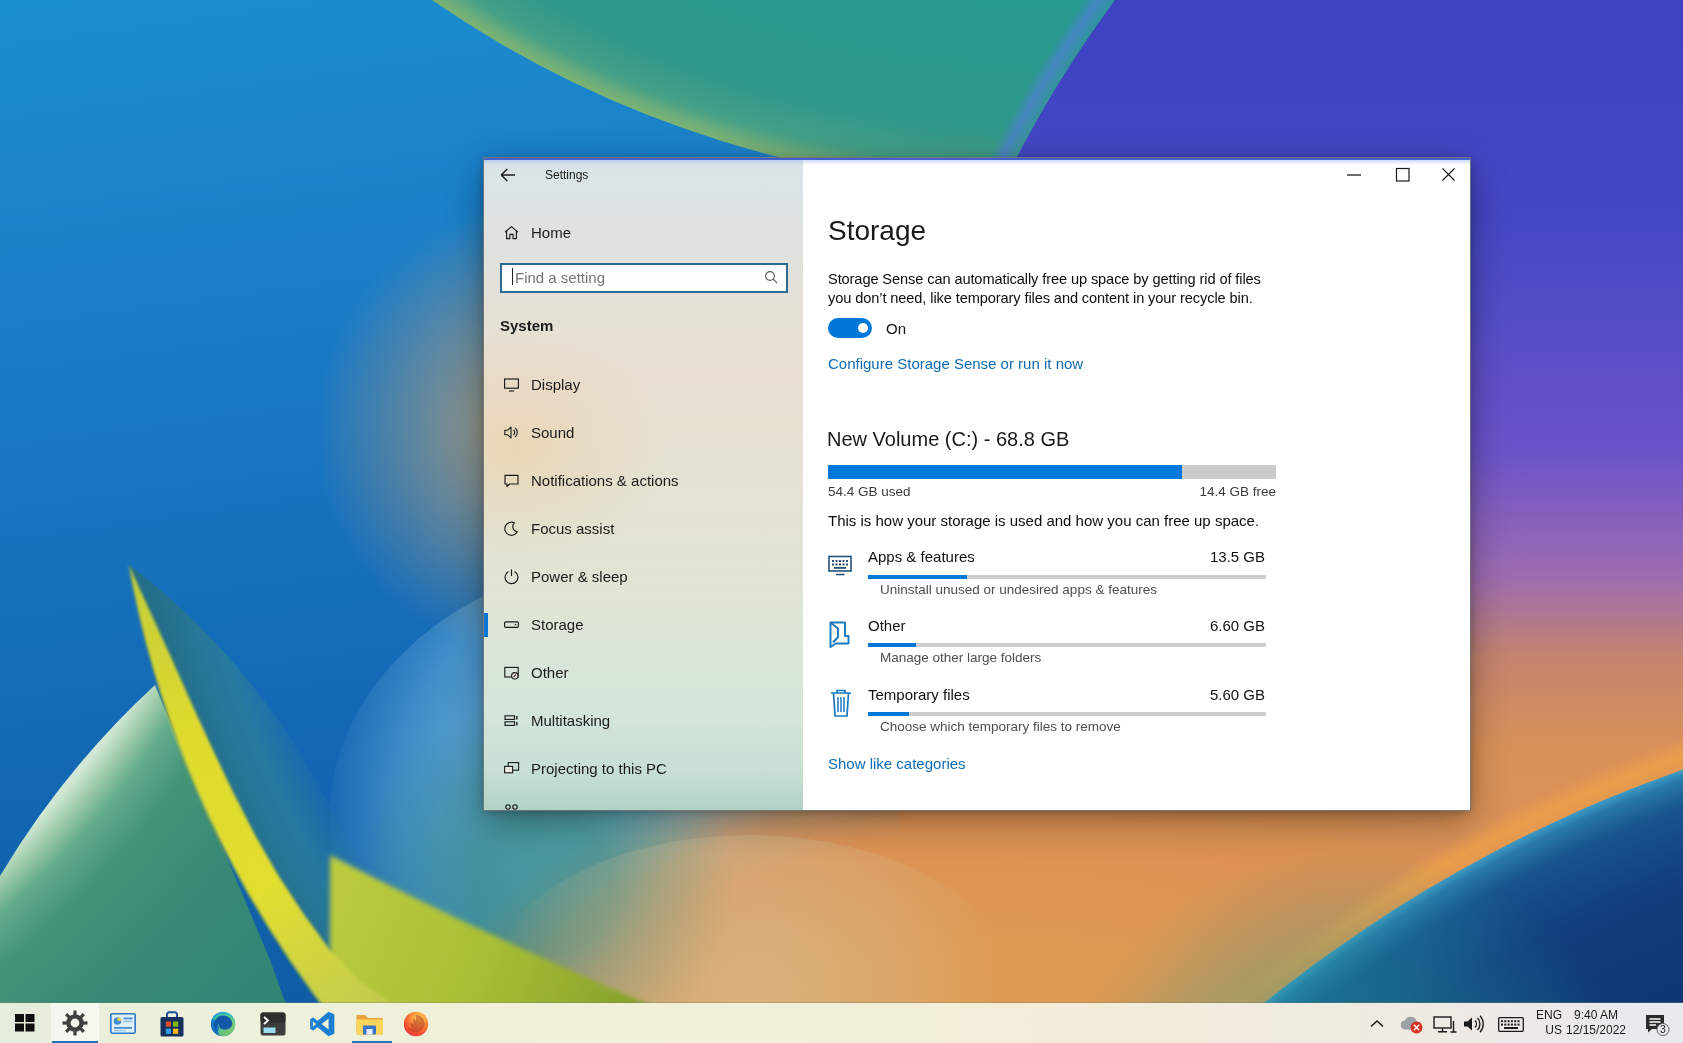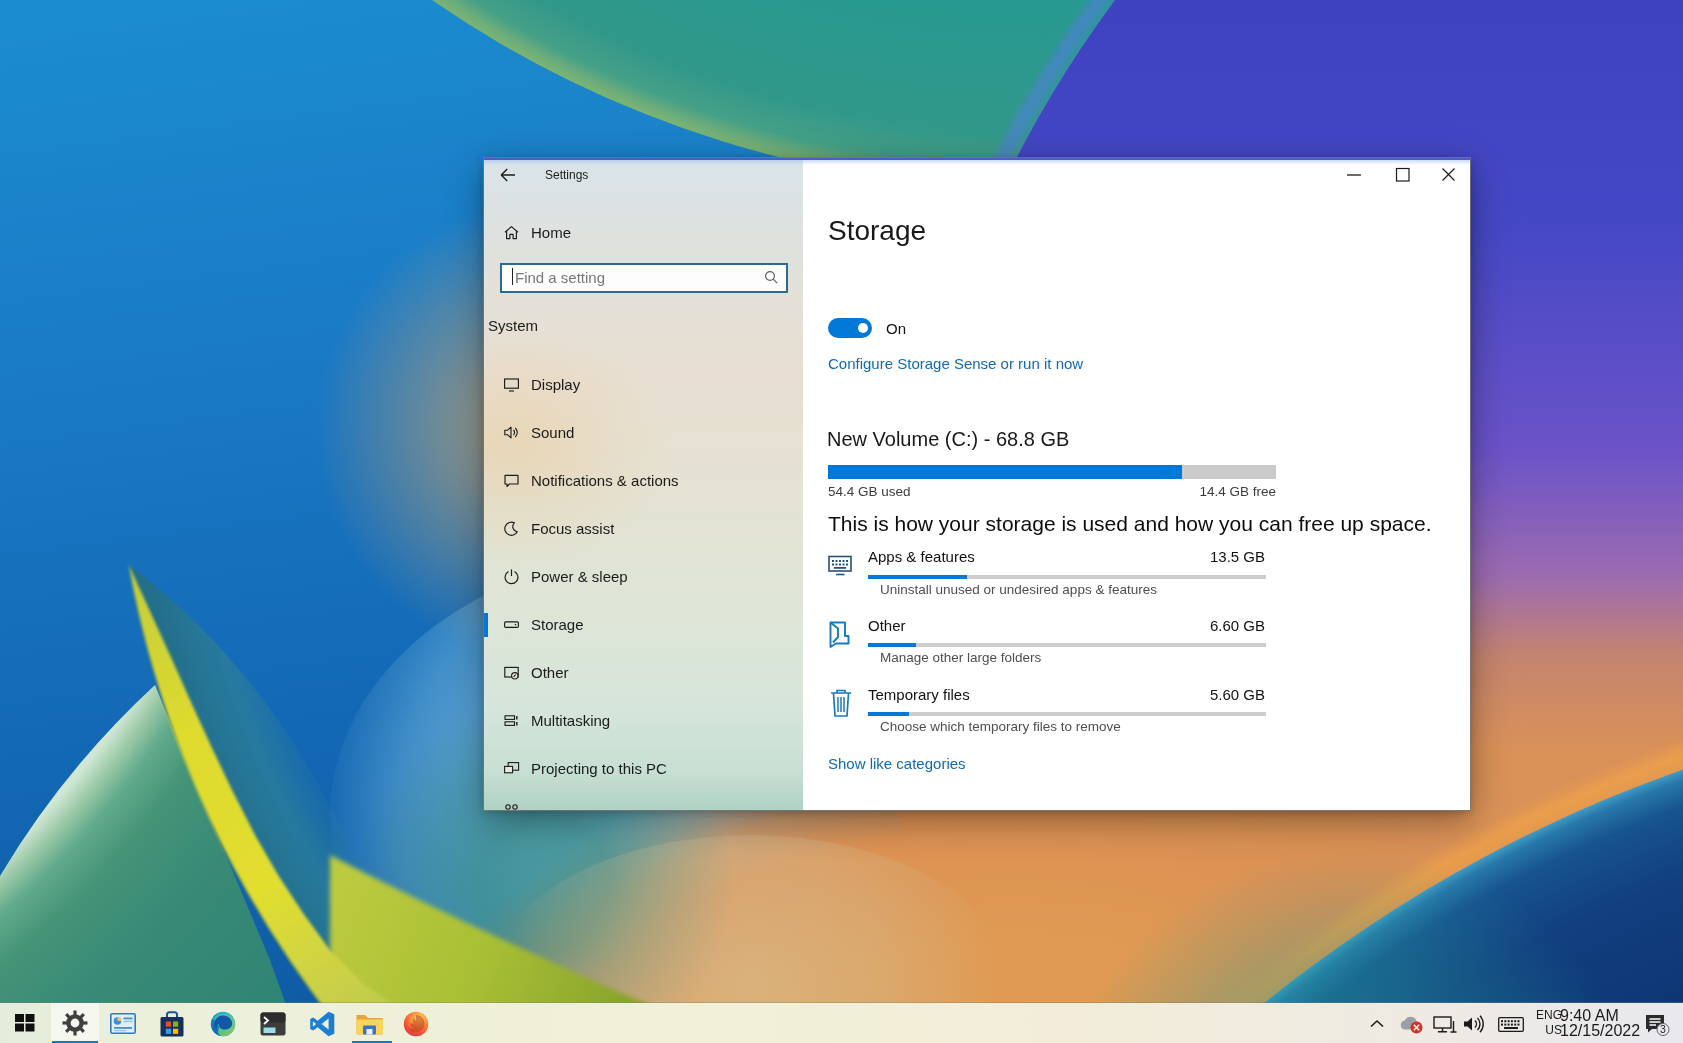--- a/index.html
+++ b/index.html
@@ -182,21 +182,21 @@
     <div class="sbtext" style="left:47px;top:66px">Home</div>
 
     <div class="abs" style="left:16px;top:105px;width:284px;height:26px;background:#fdfdfd;border:2px solid #2b6a96;z-index:3"></div>
     <div class="abs" style="left:28px;top:110px;width:1px;height:17px;background:#222;z-index:4"></div>
     <div class="abs" style="left:31px;top:111px;font-size:15px;color:#767676;z-index:4">Find a setting</div>
     <svg class="abs" style="left:280px;top:112px;z-index:4" width="15" height="15" viewBox="0 0 15 15">
       <circle cx="6" cy="6" r="4.4" stroke="#5f5f5f" stroke-width="1.2" fill="none"></circle>
       <path d="M9.2,9.2 L13.2,13.2" stroke="#5f5f5f" stroke-width="1.2"></path>
     </svg>
 
-    <div class="sbtext" style="left:4px;top:159px;font-weight:normal">System</div>
+    <div class="sbtext" style="left:16px;top:159px;font-weight:bold">System</div>
 
     <svg class="sbicon" style="top:218px" viewBox="0 0 17 17">
         <rect x="1.6" y="3" width="13.8" height="9.2" stroke="#1b1b1b" stroke-width="1.15" fill="none"></rect>
         <path d="M6,15 H11" stroke="#1b1b1b" stroke-width="1.15"></path>
       </svg>
     <div class="sbtext" style="left:47px;top:218px">Display</div>
 
     <svg class="sbicon" style="top:266px" viewBox="0 0 17 17">
         <path d="M1.8,6.3 H4.4 L8,3.1 V13.9 L4.4,10.7 H1.8 Z" stroke="#1b1b1b" stroke-width="1.1" fill="none" stroke-linejoin="round"></path>
         <path d="M10.5,6 A3.4,3.4 0 0 1 10.5,11" stroke="#1b1b1b" stroke-width="1.1" fill="none"></path>
@@ -246,34 +246,35 @@
         <rect x="1.6" y="6.4" width="8" height="6.4" stroke="#1b1b1b" stroke-width="1.1" fill="#e8e8dc"></rect>
       </svg>
     <div class="sbtext" style="left:47px;top:602px">Projecting to this PC</div>
 
     <svg class="sbicon" style="top:646px" viewBox="0 0 17 17">
         <circle cx="5" cy="3" r="2.2" stroke="#1b1b1b" stroke-width="1.1" fill="none"></circle>
         <circle cx="12" cy="3" r="2.2" stroke="#1b1b1b" stroke-width="1.1" fill="none"></circle>
       </svg>
 
     <div class="abs" style="left:344px;top:57px;font-size:28px;color:#191919;z-index:3">Storage</div>
+    <div class="abs" style="left:344px;top:112px;font-size:14.6px;letter-spacing:-0.1px;line-height:19px;color:#0d0d0d;z-index:3">Storage Sense can automatically free up space by getting rid of files<br>you don’t need, like temporary files and content in your recycle bin.</div>
 
     <div class="abs" style="left:344px;top:160px;width:44px;height:20px;border-radius:10px;background:#0078d7;z-index:3"></div>
     <div class="abs" style="left:374px;top:165px;width:10px;height:10px;border-radius:50%;background:#fff;z-index:4"></div>
     <div class="abs" style="left:402px;top:162px;font-size:15px;color:#111;z-index:3">On</div>
 
     <div class="abs link" style="left:344px;top:197px;z-index:3">Configure Storage Sense or run it now</div>
 
     <div class="abs" style="left:343px;top:270px;font-size:20px;color:#191919;z-index:3">New Volume (C:) - 68.8 GB</div>
     <div class="barTrack" style="left:344px;top:307px;width:448px;height:14px;background:#cbcbcb;z-index:3">
         <div class="barFill" style="width:354px"></div>
       </div>
     <div class="abs" style="left:344px;top:326px;font-size:13.5px;color:#3c3c3c;z-index:3">54.4 GB used</div>
     <div class="abs" style="left:652px;top:326px;width:140px;text-align:right;font-size:13.5px;color:#3c3c3c;z-index:3">14.4 GB free</div>
-    <div class="abs" style="left:344px;top:354px;font-size:21px;color:#0d0d0d;z-index:3">This is how your storage is used and how you can free up space.</div>
+    <div class="abs" style="left:344px;top:354px;font-size:15px;color:#0d0d0d;z-index:3">This is how your storage is used and how you can free up space.</div>
 
     <svg class="abs" style="left:344px;top:396px;z-index:3" width="25" height="25" viewBox="0 0 25 25">
       <rect x="1" y="2.5" width="22" height="14.5" stroke="#27517c" stroke-width="1.6" fill="none"></rect>
       <g fill="#27517c">
         <rect x="4" y="6" width="2" height="2"></rect>
           <rect x="7.5" y="6" width="2" height="2"></rect>
           <rect x="11" y="6" width="2" height="2"></rect>
           <rect x="14.5" y="6" width="2" height="2"></rect>
           <rect x="18" y="6" width="2" height="2"></rect>
         <rect x="4" y="9.5" width="2" height="2"></rect>
@@ -446,21 +447,21 @@
           <rect x="3" y="6.6" width="2" height="2"></rect>
           <rect x="6.3" y="6.6" width="2" height="2"></rect>
           <rect x="9.6" y="6.6" width="2" height="2"></rect>
           <rect x="12.9" y="6.6" width="2" height="2"></rect>
           <rect x="16.2" y="6.6" width="2" height="2"></rect>
           <rect x="19.5" y="6.6" width="2" height="2"></rect>
           <rect x="6" y="10" width="14" height="2"></rect>
         </g>
     </svg>
     <div class="abs" style="left:1532px;top:5px;width:30px;text-align:right;font-size:12px;line-height:15px;color:#1b1b1b">ENG<br>US</div>
-    <div class="abs" style="left:1560px;top:5px;width:72px;text-align:left;font-size:16px;line-height:15px;color:#1b1b1b">9:40 AM<br>12/15/2022</div>
+    <div class="abs" style="left:1560px;top:5px;width:72px;text-align:center;font-size:12px;line-height:15px;color:#1b1b1b">9:40 AM<br>12/15/2022</div>
     <svg class="abs" style="left:1644px;top:10px" width="26" height="24" viewBox="0 0 26 24">
       <path d="M2,2 H20 V16 H8 L4,19.5 V16 H2 Z" fill="#2b2b2b"></path>
       <path d="M5.5,6 H16.5 M5.5,9 H16.5 M5.5,12 H12" stroke="#fff" stroke-width="1.3"></path>
       <circle cx="19" cy="16.5" r="6" fill="#e8eaed" stroke="#5f6368" stroke-width="1"></circle>
       <text x="19" y="20.2" font-size="10.5" text-anchor="middle" fill="#1b1b1b" font-family="Liberation Sans">3</text>
     </svg>
   </div>
 </div>
 
 </body></html>

